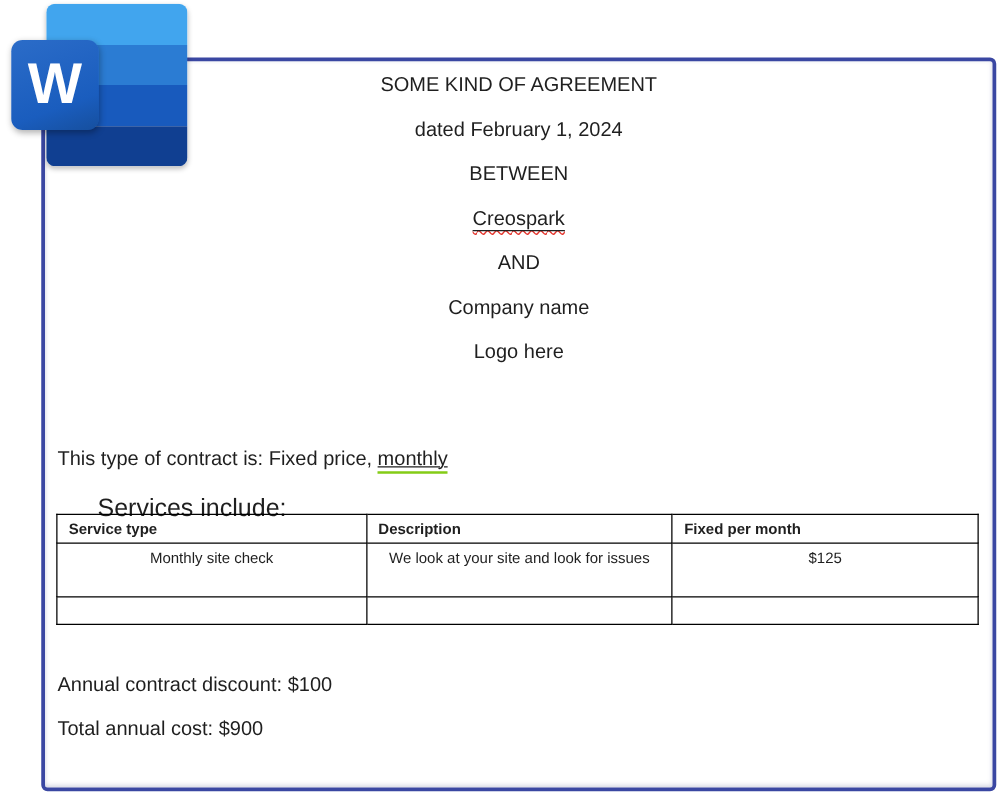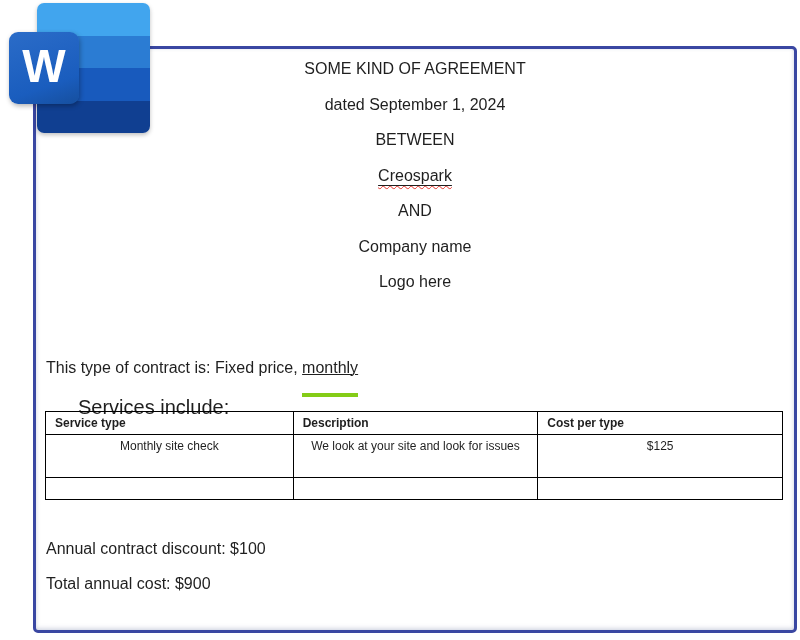--- a/index.html
+++ b/index.html
@@ -66,22 +66,22 @@
     text-decoration-thickness: 1px;
     text-underline-offset: 4px;
   }
   .spellcheck .u-inner { text-decoration: underline solid #1f1f1f; text-decoration-thickness: 1px; }
 
   .contract-line { position: absolute; top: 293px; left: 10px; font-size: 16px; line-height: 20px; }
   .editor-mark {
     display: inline-block;
     text-decoration: underline solid #1f1f1f;
     text-decoration-thickness: 1px;
-    border-bottom: 4px solid #84cc16;
-    padding-bottom: 16px;
+    border-bottom: 2px solid #84cc16;
+    padding-bottom: 0px;
     line-height: 18px;
   }
   .services-line { position: absolute; top: 328px; left: 10px; font-size: 20px; line-height: 20px; margin-left: 32px; }
 
   
   .services-table {
     position: absolute; top: 362px; left: 9px;
     width: 738px;
     border-collapse: collapse;
     font-size: 12px;
@@ -103,21 +103,21 @@
 </style>
 </head>
 <body>
 
 <div class="stage">
 
   <div class="doc-frame">
 
     <div class="title-block">
       <p>SOME KIND OF AGREEMENT</p>
-      <p>dated September 1, 2024</p>
+      <p>dated February 1, 2024</p>
       <p>BETWEEN</p>
       <p><span class="spellcheck"><span class="u-inner">Creospark</span></span></p>
       <p>AND</p>
       <p>Company name</p>
       <p>Logo here</p>
     </div>
 
     <p class="contract-line"><span>This type of contract is: Fixed price, </span><span class="editor-mark">monthly</span></p>
 
     <p class="services-line">Services include:</p>
@@ -125,21 +125,21 @@
     <table class="services-table">
       <colgroup>
         <col style="width:248px">
         <col style="width:245px">
         <col style="width:245px">
       </colgroup>
       <thead>
         <tr>
           <th>Service type</th>
           <th>Description</th>
-          <th>Cost per type</th>
+          <th>Fixed per month</th>
         </tr>
       </thead>
       <tbody>
         <tr class="row-data">
           <td>Monthly site check</td>
           <td>We look at your site and look for issues</td>
           <td>$125</td>
         </tr>
         <tr class="row-empty">
           <td></td>

